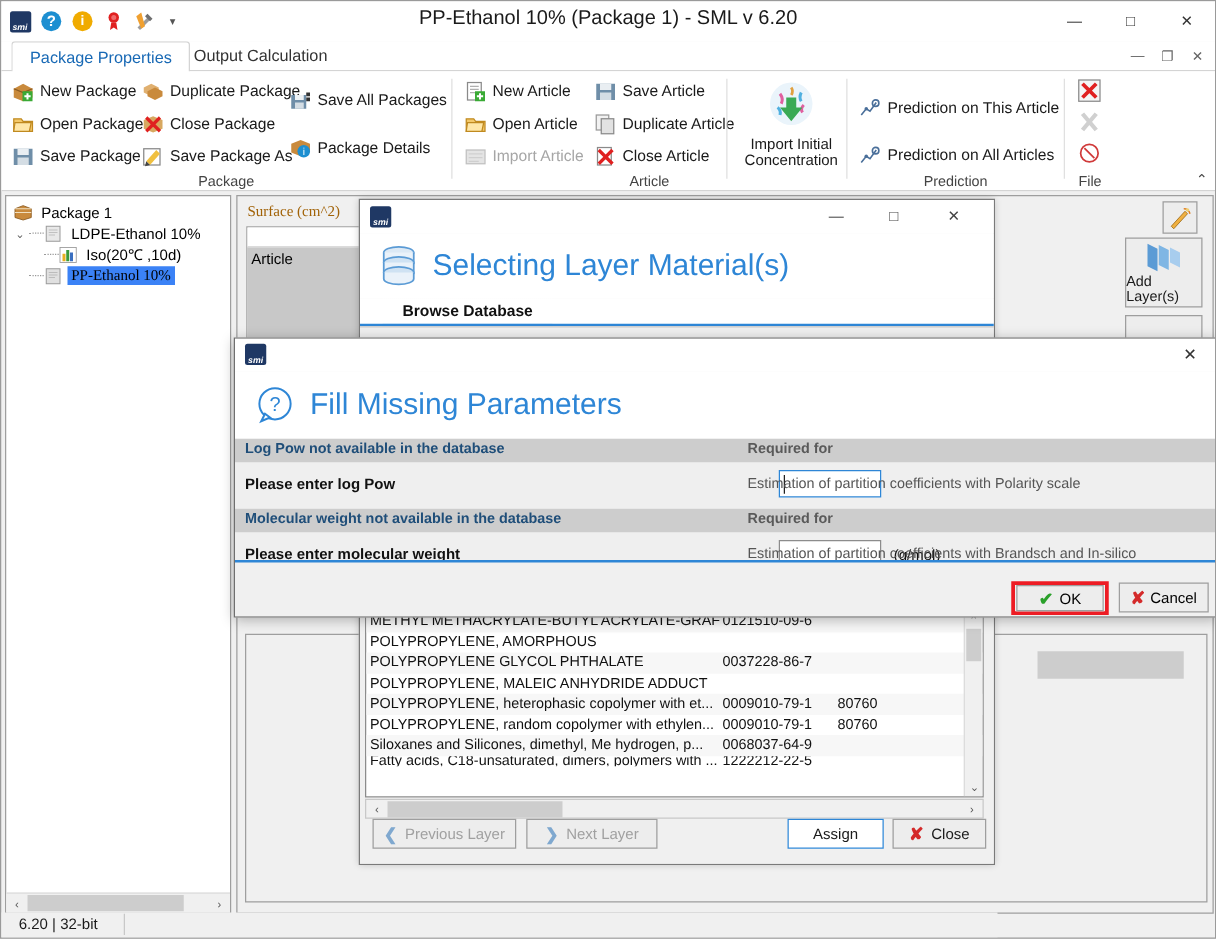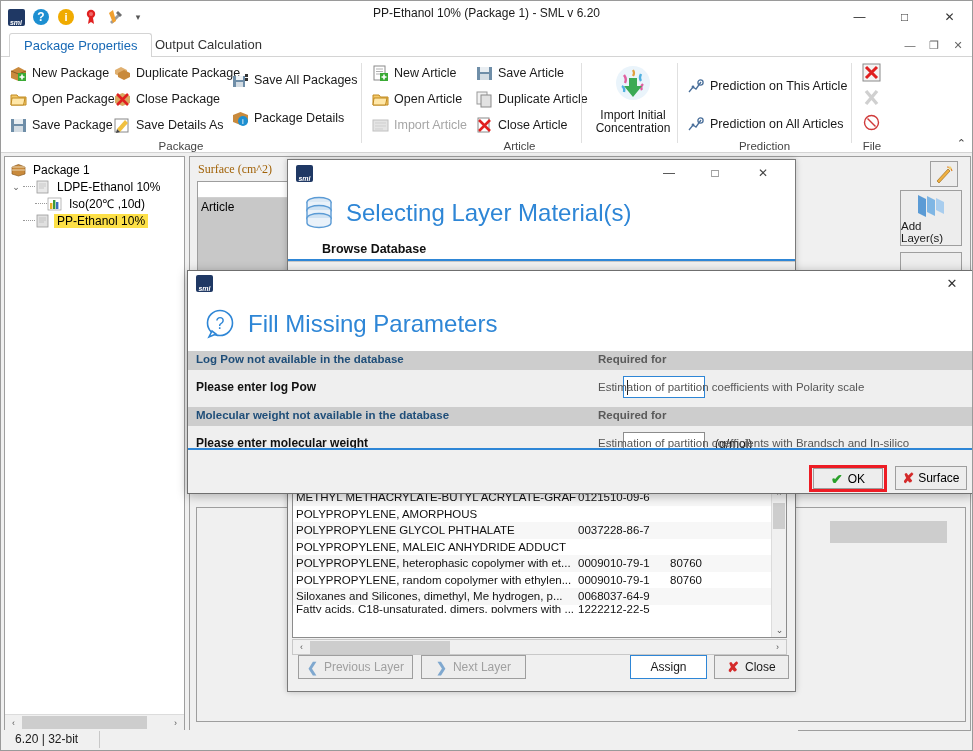--- a/index.html
+++ b/index.html
@@ -44,21 +44,21 @@
   }
   .ico-info {
     width:16px;height:16px;border-radius:50%;background:#f0ab00;
     color:#fff;font-size:11px;font-weight:bold;display:flex;align-items:center;justify-content:center;
   }
   .ico-award { width:16px;height:16px; }
   .ico-tools { width:16px;height:16px; }
   .qat-more { font-size:9px;color:#555; width:16px;text-align:center;}
   #win-title {
     position:absolute; left:0; top:5px; width:971px; text-align:center;
-    font-size:12px; color:#1a1a1a;
+    font-size:16px; color:#1a1a1a;
   }
   #win-btns { position:absolute; right:0; top:0; display:flex; }
   .wb { width:45px;height:31px;display:flex;align-items:center;justify-content:center;color:#333;font-size:12px;}
 
   
   #ribbon-tabs {
     position:absolute; left:0; top:32px; width:971px; height:24px;
     background:#fff;
     border-bottom:1px solid #d4d4d4;
   }
@@ -108,21 +108,21 @@
   #treepanel {
     position:absolute; left:3px; top:155px; width:181px; height:575px;
     background:#fff; border:1px solid #9e9e9e;
   }
   #tree { position:absolute; left:0; top:4px; width:179px; }
   .tnode { display:flex; align-items:center; height:17px; font-size:12px; white-space:nowrap; }
   .tnode .twist { width:14px;text-align:center;color:#5a5a5a;font-size:9px; }
   .tnode .tdots { width:12px; }
   .tnode .tico { width:15px;height:14px;margin-right:4px;flex:0 0 15px; }
   .tnode .tlabel { padding:0 3px; }
-  .tnode .tlabel.sel { background:#fde047; }
+  .tnode .tlabel.sel { background:#3b82f6;font-family:Liberation Serif, serif; }
   #tree-hscroll {
     position:absolute; left:0; bottom:0; width:179px; height:16px;
     background:#f0f0f0; border-top:1px solid #dcdcdc; display:flex; align-items:center;
   }
   .hsarrow { width:17px;height:15px;display:flex;align-items:center;justify-content:center;font-size:9px;color:#555;}
   .hsthumb { height:13px; background:#cdcdcd; }
 
   
   #docarea {
     position:absolute; left:188px; top:155px; width:782px; height:575px;
@@ -364,21 +364,21 @@
             <path d="M3 3 L14 14 M14 3 L3 14" stroke="#e02020" stroke-width="2.6"></path>
           </svg>
           <span>Close Package</span>
         </div>
         <div class="ritem">
           <svg class="ri-ico" viewBox="0 0 17 17">
             <rect x="1" y="2" width="13" height="13" fill="#fff" stroke="#888"></rect>
             <path d="M3 12 L11 3 L14 6 L6 15 Z" fill="#f0c040"></path>
             <path d="M3 12 L6 15 L2 16 Z" fill="#444"></path>
           </svg>
-          <span>Save Details As</span>
+          <span>Save Package As</span>
         </div>
       </div>
       <div class="rcol" style="left:228px; top:10px;">
         <div class="ritem">
           <svg class="ri-ico" viewBox="0 0 17 17">
             <rect x="1" y="4" width="12" height="11" fill="#6f8ea8"></rect>
             <rect x="4" y="4" width="7" height="4" fill="#eef2f5"></rect>
             <rect x="4" y="10" width="7" height="5" fill="#d4dde4"></rect>
             <rect x="13" y="2" width="3" height="3" fill="#333"></rect>
             <rect x="13" y="6" width="3" height="3" fill="#333"></rect>
@@ -786,16 +786,16 @@
     <div id="fill-footer"></div>
   </div>
 
   <div id="ok-highlight"></div>
   <div id="btn-ok">
     <span class="chk-green">✔</span>
     <span>OK</span>
   </div>
   <div id="btn-cancel">
     <span class="x-red">✘</span>
-    <span>Surface</span>
+    <span>Cancel</span>
   </div>
 
 </div>
 
 </body></html>

